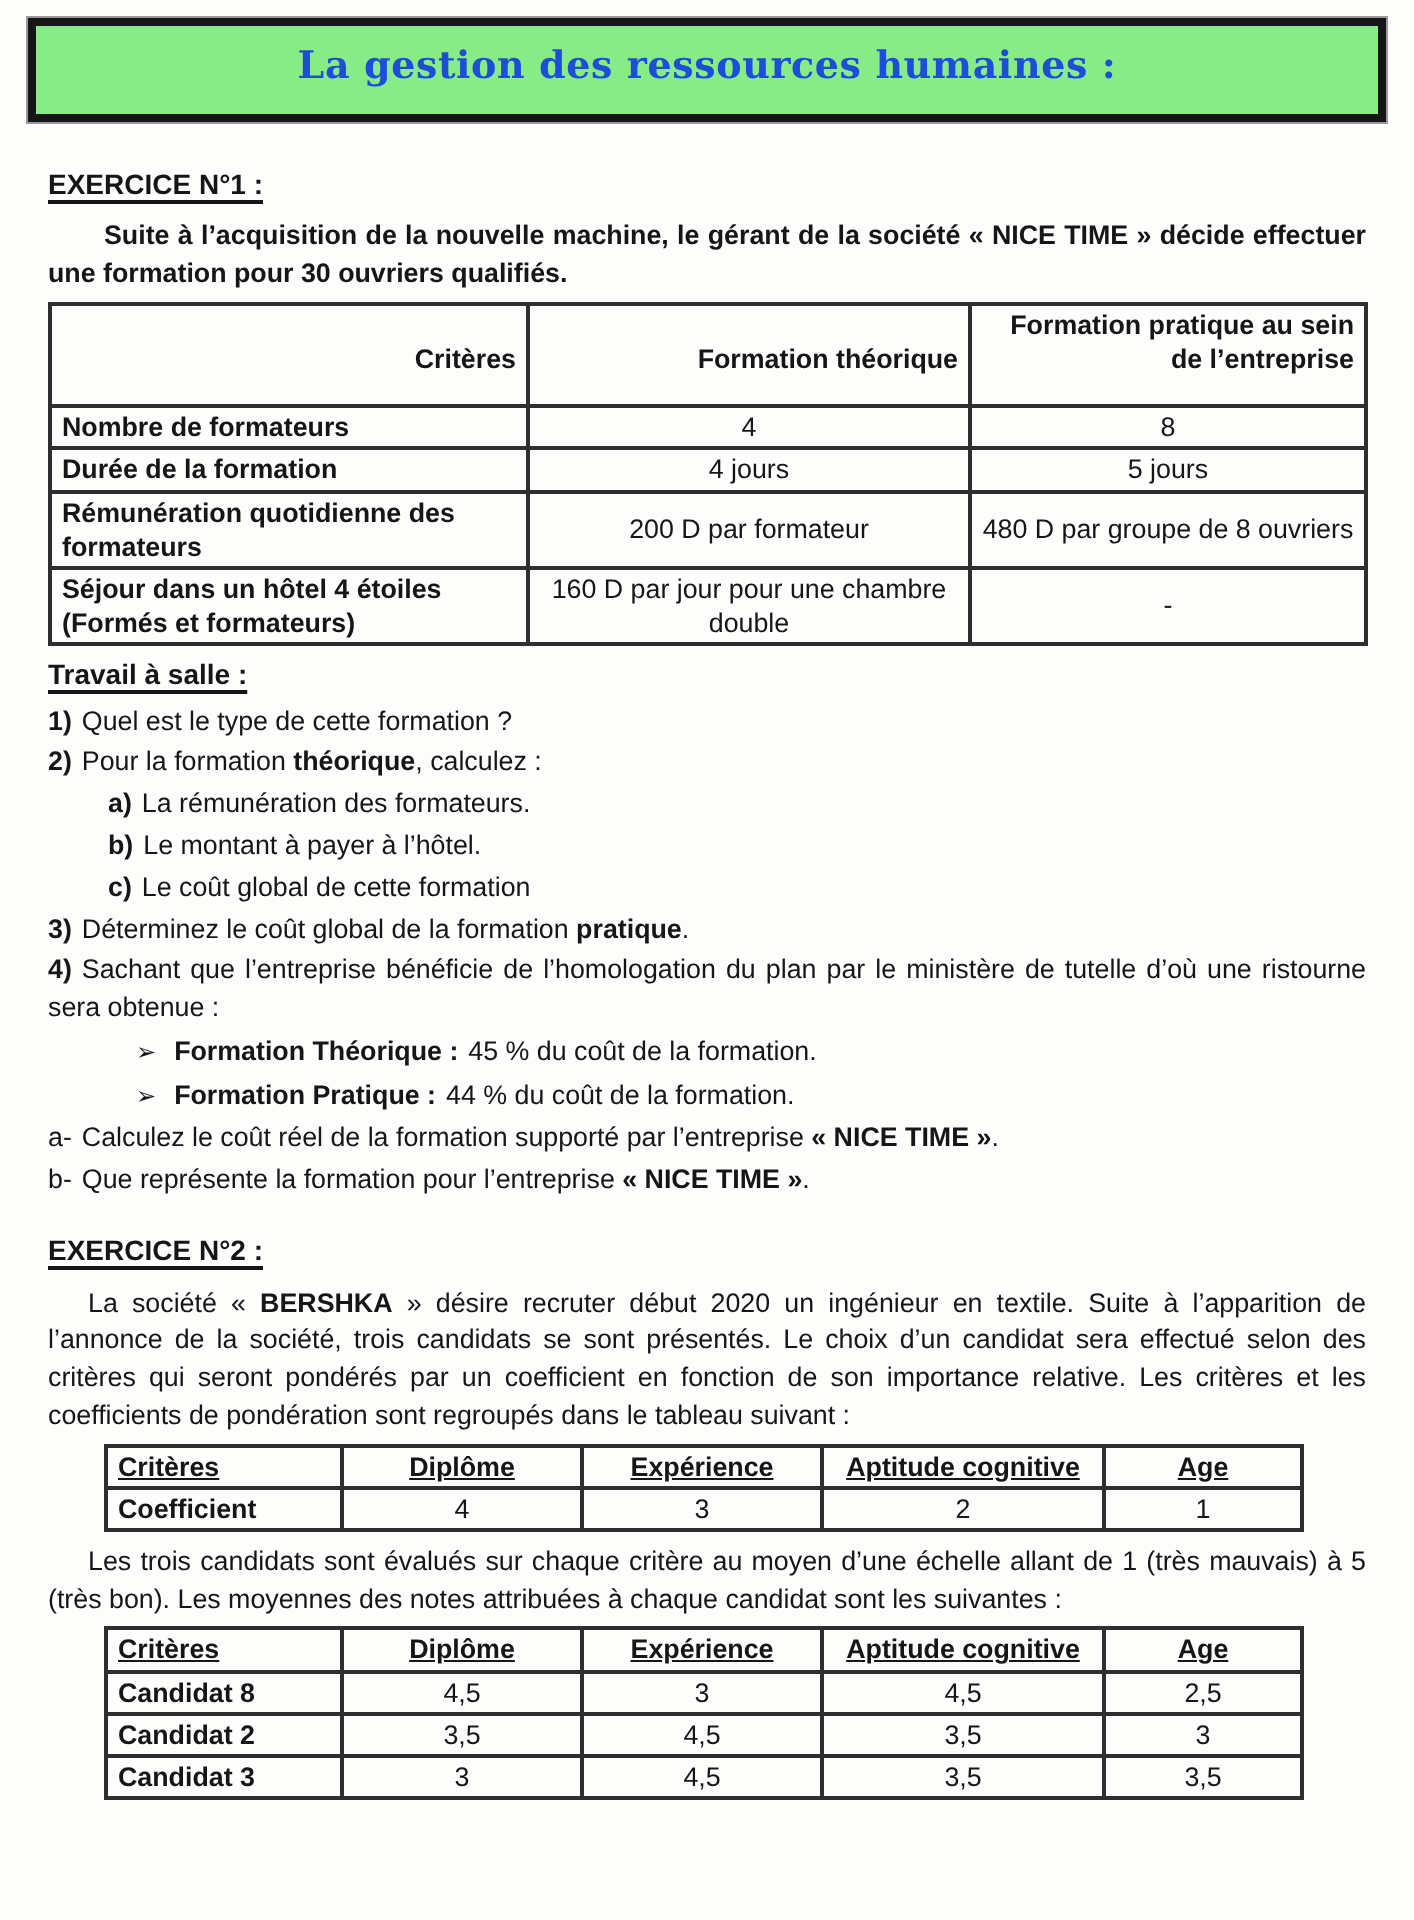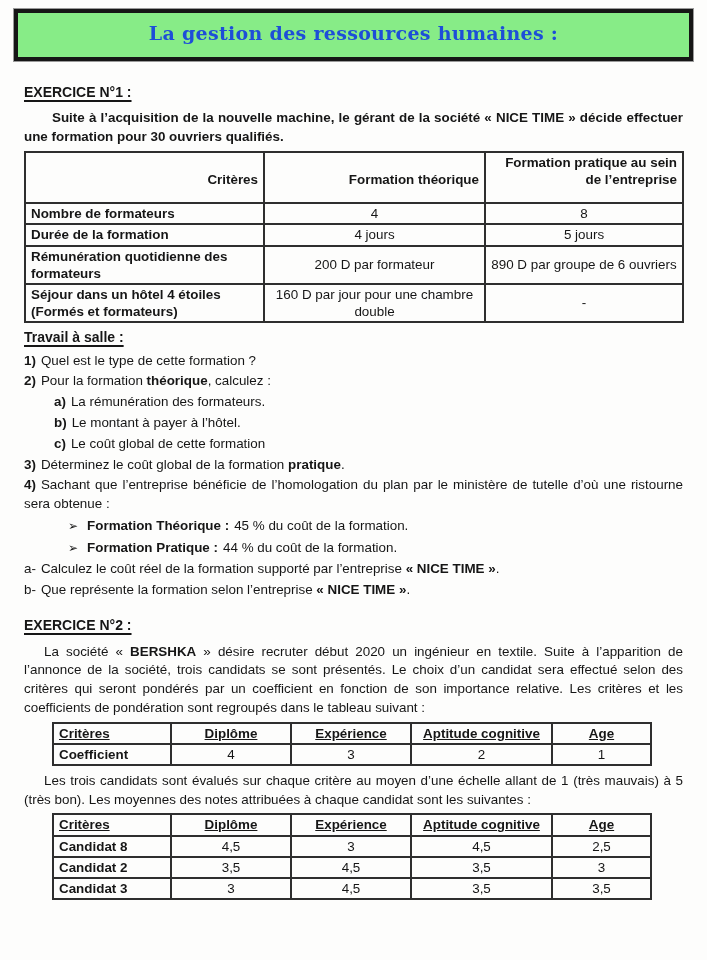--- a/index.html
+++ b/index.html
@@ -107,21 +107,21 @@
           <td>8</td>
         </tr>
         <tr>
           <th>Durée de la formation</th>
           <td>4 jours</td>
           <td>5 jours</td>
         </tr>
         <tr>
           <th>Rémunération quotidienne des formateurs</th>
           <td>200 D par formateur</td>
-          <td>890 D par groupe de 6 ouvriers</td>
+          <td>480 D par groupe de 8 ouvriers</td>
         </tr>
         <tr>
           <th>Séjour dans un hôtel 4 étoiles (Formés et formateurs)</th>
           <td>160 D par jour pour une chambre double</td>
           <td>-</td>
         </tr>
       </tbody>
     </table>
 
     <div class="work-heading">Travail à salle :</div>
@@ -135,21 +135,21 @@
     <p class="qline sub"><span class="qnum">c)</span><span>Le coût global de cette  formation</span></p>
 
     <p class="qline"><span class="qnum">3)</span><span>Déterminez le coût global de la formation </span><span class="b">pratique</span><span>.</span></p>
 
     <p class="qline justify"><span class="qnum">4)</span><span>Sachant que l’entreprise bénéficie de l’homologation du plan par le ministère de tutelle d’où une ristourne sera obtenue :</span></p>
 
     <div class="bullet"><span class="arrow">➢</span><span class="blabel">Formation Théorique :</span><span>45 % du coût de la formation.</span></div>
     <div class="bullet"><span class="arrow">➢</span><span class="blabel">Formation Pratique :</span><span>44 % du coût de la formation.</span></div>
 
     <p class="qline"><span class="qnum" style="font-weight:normal">a-</span><span>Calculez le coût réel de la formation supporté par l’entreprise </span><span class="b">« NICE TIME »</span><span>.</span></p>
-    <p class="qline"><span class="qnum" style="font-weight:normal">b-</span><span>Que représente la formation selon l’entreprise </span><span class="b">« NICE TIME »</span><span>.</span></p>
+    <p class="qline"><span class="qnum" style="font-weight:normal">b-</span><span>Que représente la formation pour l’entreprise </span><span class="b">« NICE TIME »</span><span>.</span></p>
 
     <div class="ex-heading ex2-head">EXERCICE N°2 :</div>
 
     <p class="justify indent-sm"><span>La société « </span><span class="b">BERSHKA</span><span> » désire recruter début 2020 un ingénieur en textile. Suite à l’apparition de l’annonce de la société, trois candidats se sont présentés. Le choix d’un candidat sera effectué selon des critères qui seront pondérés par un coefficient en fonction de son importance relative. Les critères et les coefficients de pondération sont regroupés dans le tableau suivant :</span></p>
 
     <table class="t2">
       <colgroup>
           <col style="width:118px">
           <col style="width:120px">
           <col style="width:120px">

